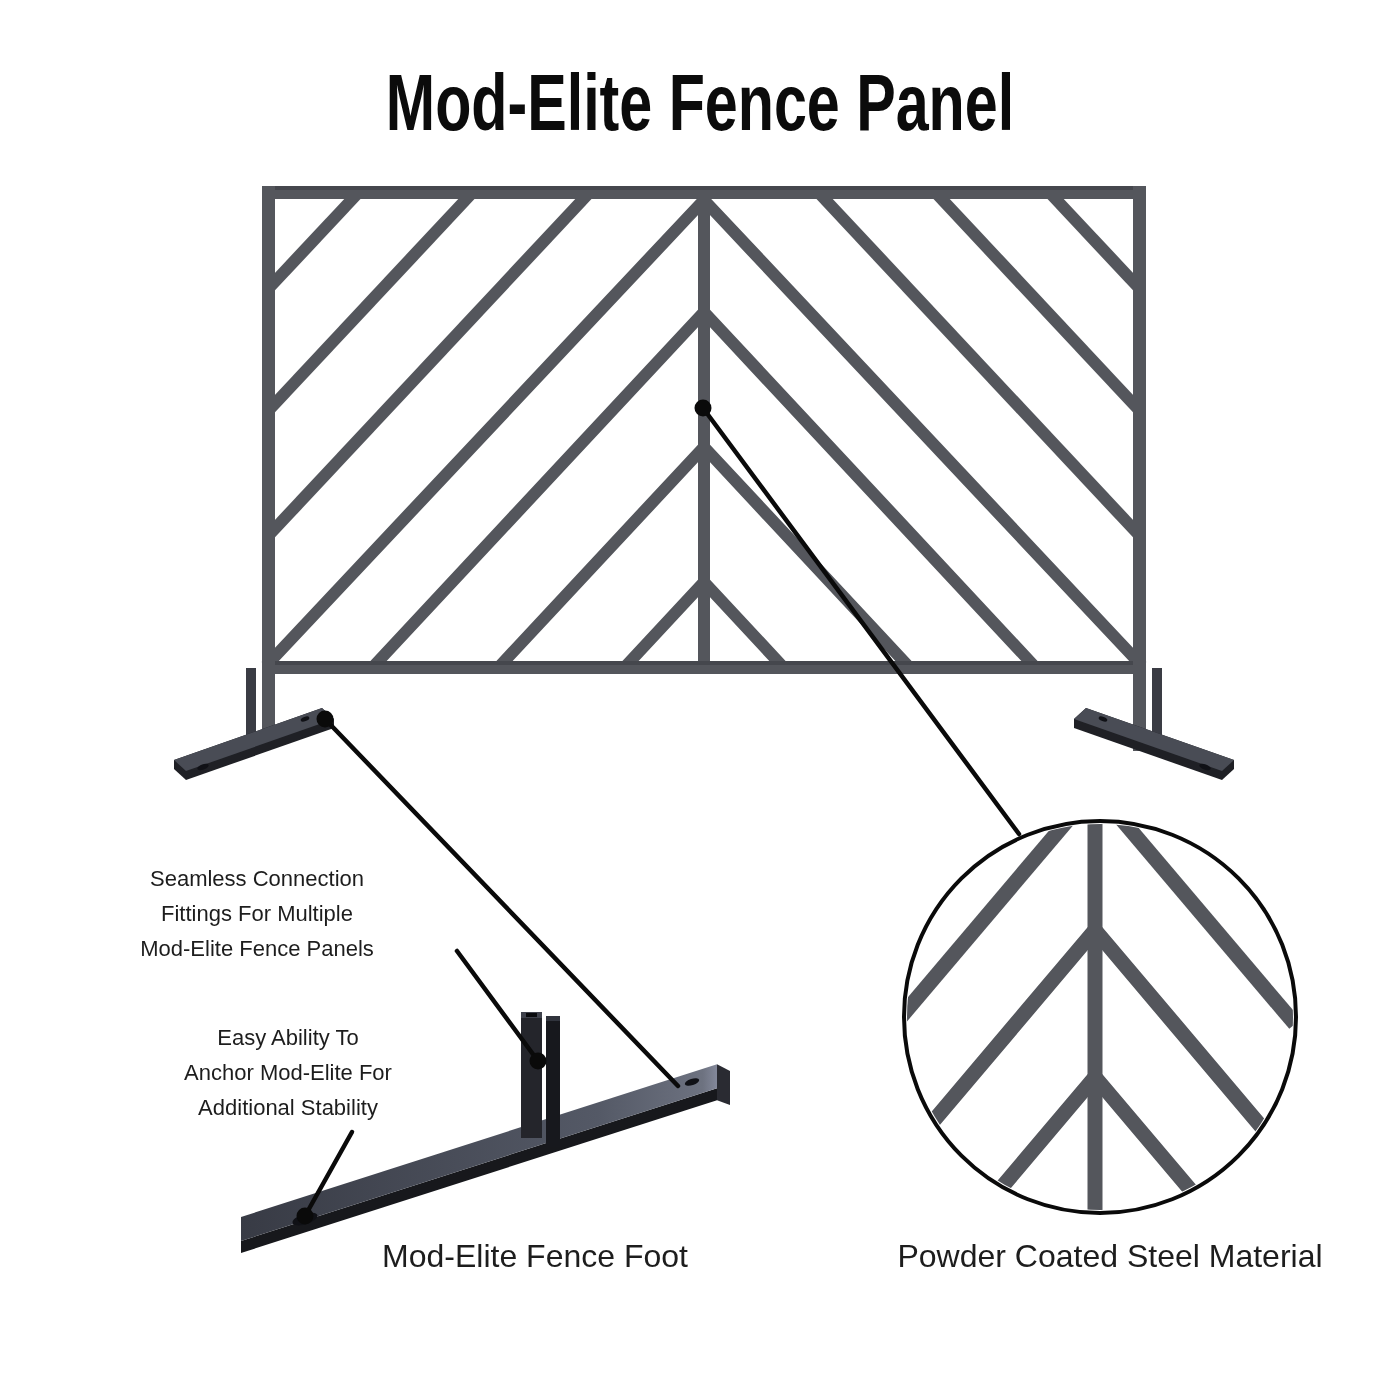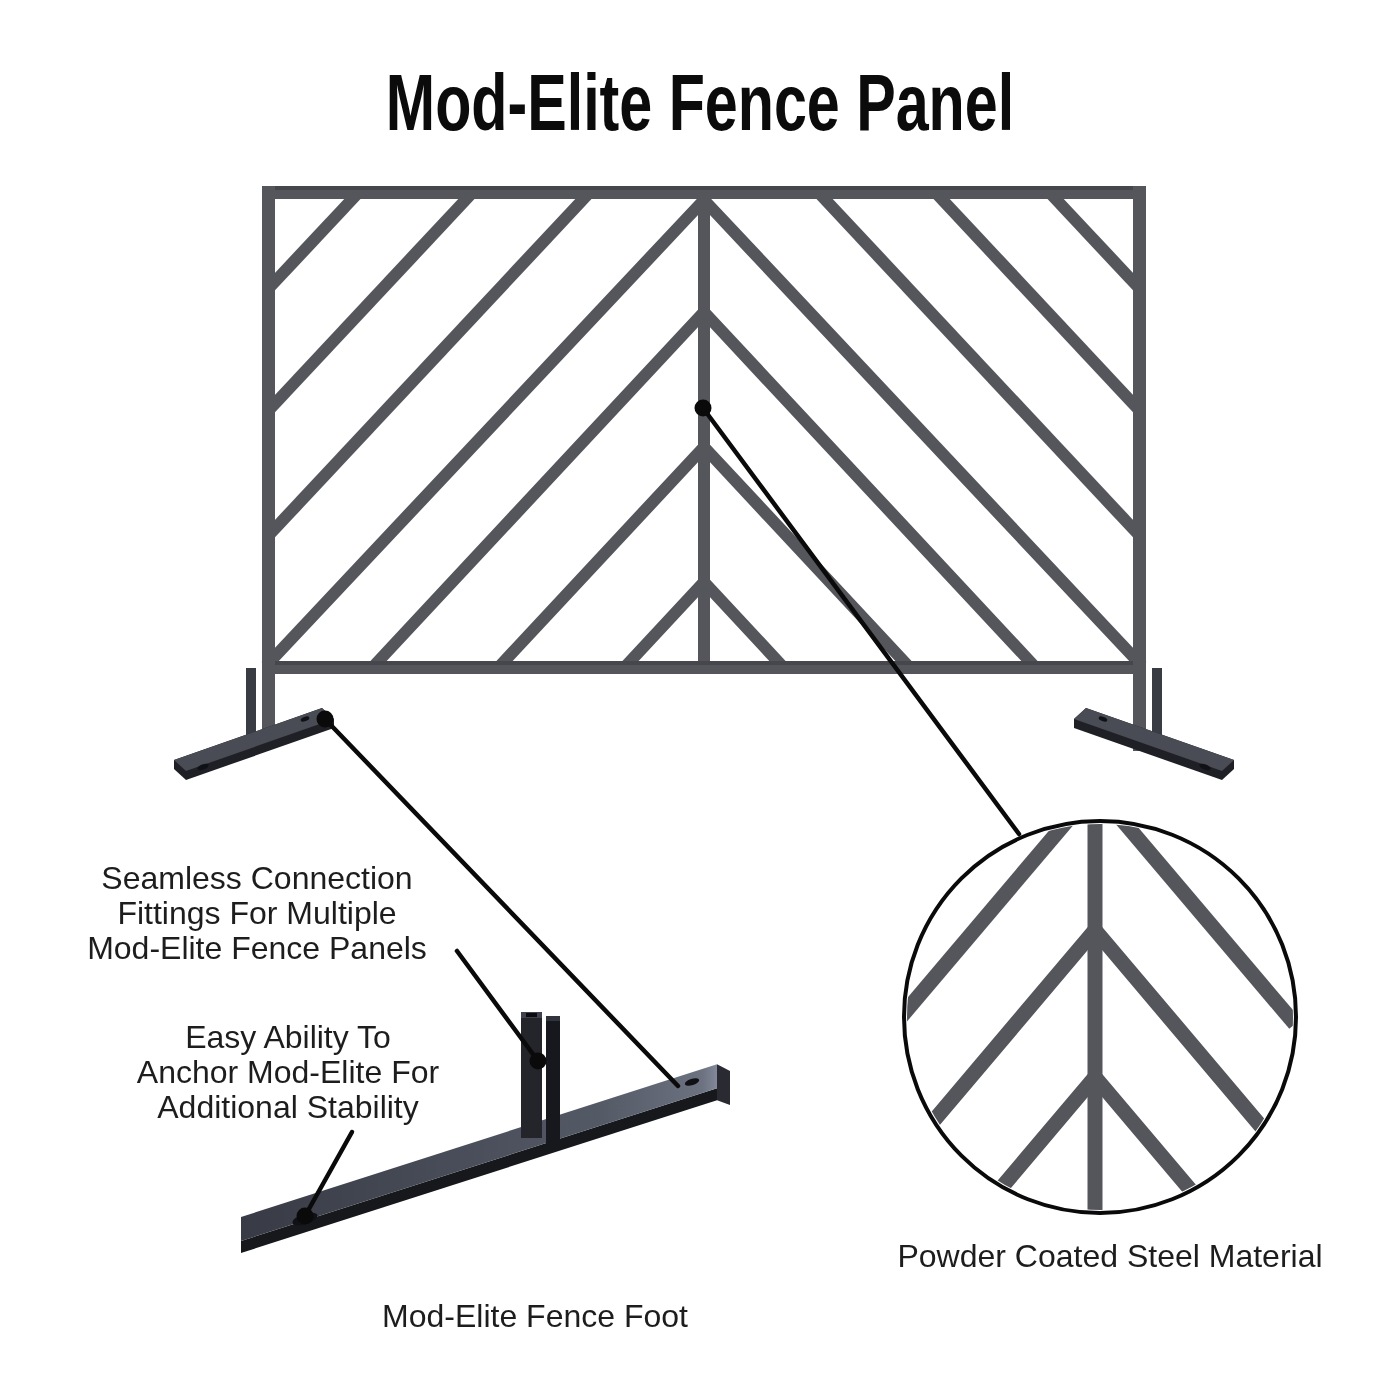--- a/index.html
+++ b/index.html
@@ -15,25 +15,25 @@
     position:absolute;z-index:2;text-align:center;
     white-space:pre-line;color:var(--text,#1d1d1d);
   }
   .title{
     top:55px;left:0;width:1400px;
     font-size:80px;line-height:96px;font-weight:bold;
     color:var(--title-color,#0b0b0b);
     transform:scaleX(0.74);transform-origin:50% 50%;
     letter-spacing:0px;white-space:nowrap;
   }
-  .annotation{font-size:32px;line-height:35px;}
+  .annotation{font-size:22px;line-height:35px;}
   .ann-connection{top:861px;left:37px;width:440px;}
   .ann-anchor{top:1020px;left:68px;width:440px;}
   .caption{font-size:32px;line-height:36px;}
-  .cap-foot{top:1298px;left:315px;width:440px;}
+  .cap-foot{top:1238px;left:315px;width:440px;}
   .cap-material{top:1238px;left:890px;width:440px;}
 </style>
 </head>
 <body>
 
 <div class="stage">
 
   <svg class="scene" width="1400" height="1400" viewBox="0 0 1400 1400">
     <defs>
       <linearGradient id="gFootTop" x1="0" y1="0" x2="476" y2="0" gradientUnits="userSpaceOnUse">

